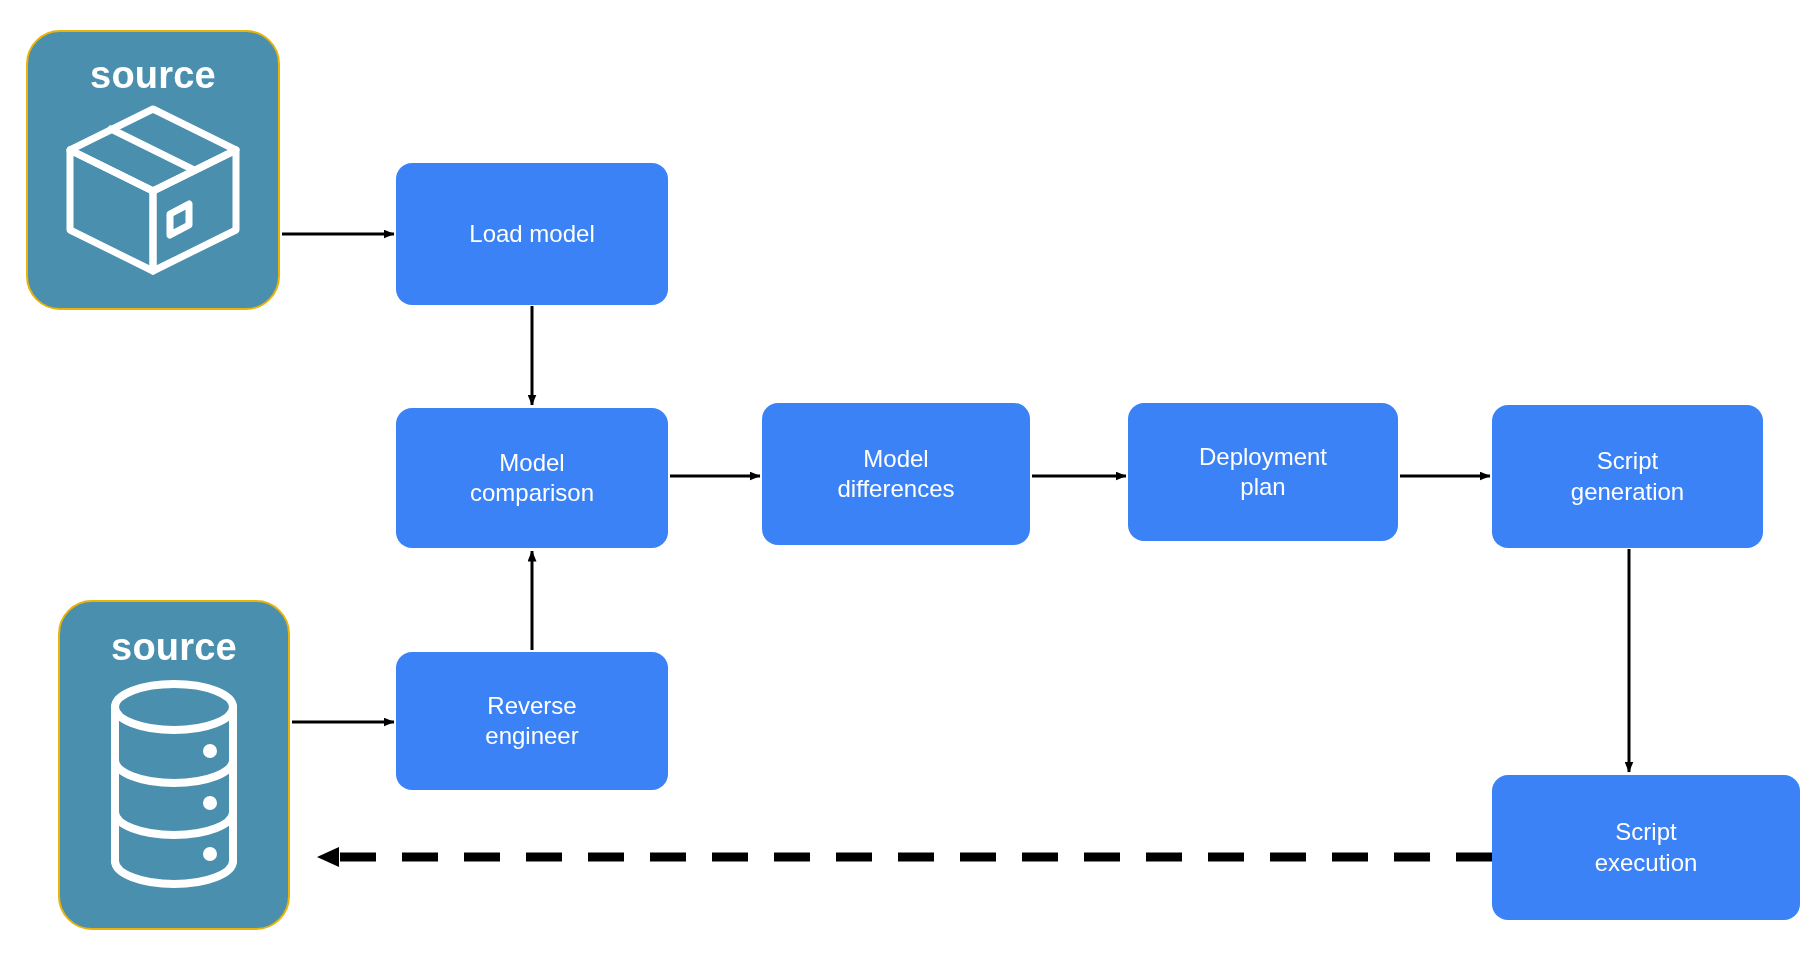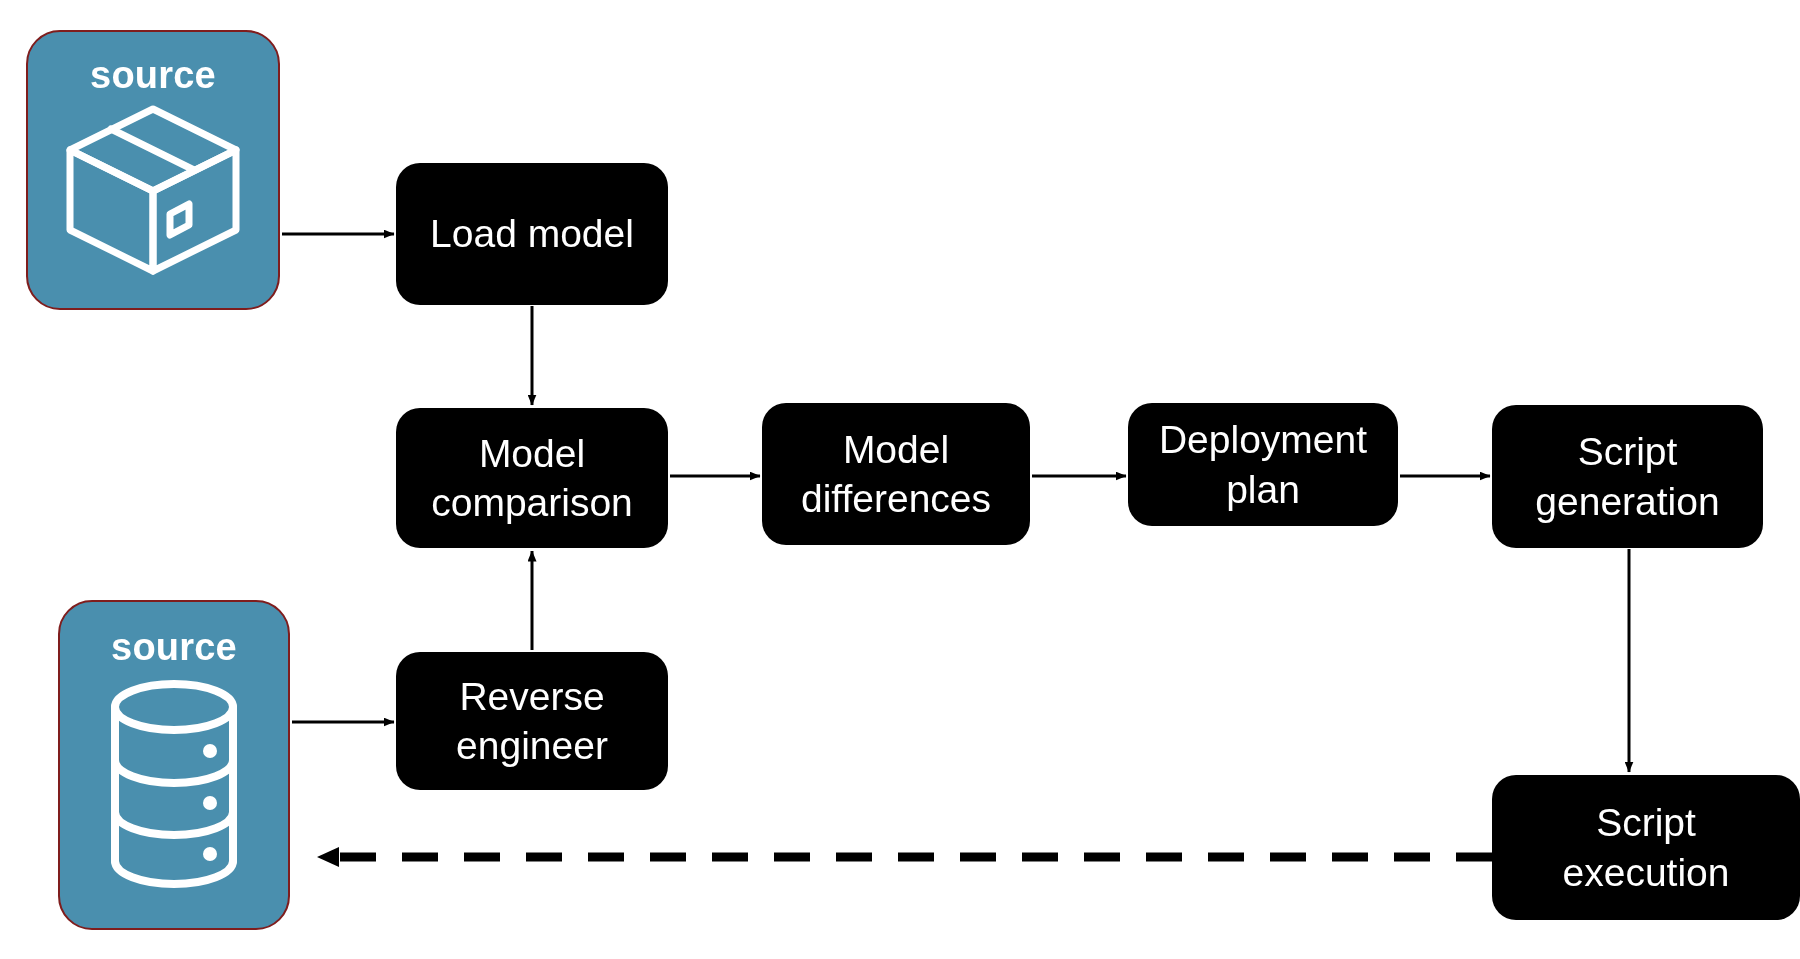--- a/index.html
+++ b/index.html
@@ -15,50 +15,50 @@
     position: relative;
     width: 1800px;
     height: 959px;
     background: #ffffff;
     overflow: hidden;
   }
   
   .endpoint {
     position: absolute;
     background: #4a8fae;
-    border: 2px solid #7f1d1d;
+    border: 2px solid #eab308;
     border-radius: 34px;
     box-sizing: border-box;
     display: flex;
     flex-direction: column;
     align-items: center;
   }
   .endpoint-label {
     color: #ffffff;
     font-weight: bold;
     letter-spacing: 0.2px;
     line-height: 1;
     text-align: center;
     white-space: nowrap;
   }
   .endpoint-icon {
     display: block;
   }
   
   .pbox {
     position: absolute;
-    background: #000000;
-    border-radius: 24px;
+    background: #3b82f6;
+    border-radius: 16px;
     box-sizing: border-box;
     display: flex;
     align-items: center;
     justify-content: center;
     text-align: center;
     color: #ffffff;
-    font-size: 39px;
+    font-size: 24px;
     line-height: 1.26;
     padding: 4px 10px;
     white-space: pre-line;
   }
   
   #edges {
     position: absolute;
     left: 0;
     top: 0;
     width: 1800px;
@@ -156,21 +156,21 @@
   </div>
 
   <div class="pbox" style="left:396px; top:163px; width:272px; height:142px;">Load model</div>
 
   <div class="pbox" style="left:396px; top:408px; width:272px; height:140px;">Model
 comparison</div>
 
   <div class="pbox" style="left:762px; top:403px; width:268px; height:142px;">Model
 differences</div>
 
-  <div class="pbox" style="left:1128px; top:403px; width:270px; height:123px;">Deployment
+  <div class="pbox" style="left:1128px; top:403px; width:270px; height:138px;">Deployment
 plan</div>
 
   <div class="pbox" style="left:1492px; top:405px; width:271px; height:143px;">Script
 generation</div>
 
   <div class="pbox" style="left:396px; top:652px; width:272px; height:138px;">Reverse
 engineer</div>
 
   <div class="pbox" style="left:1492px; top:775px; width:308px; height:145px;">Script
 execution</div>

